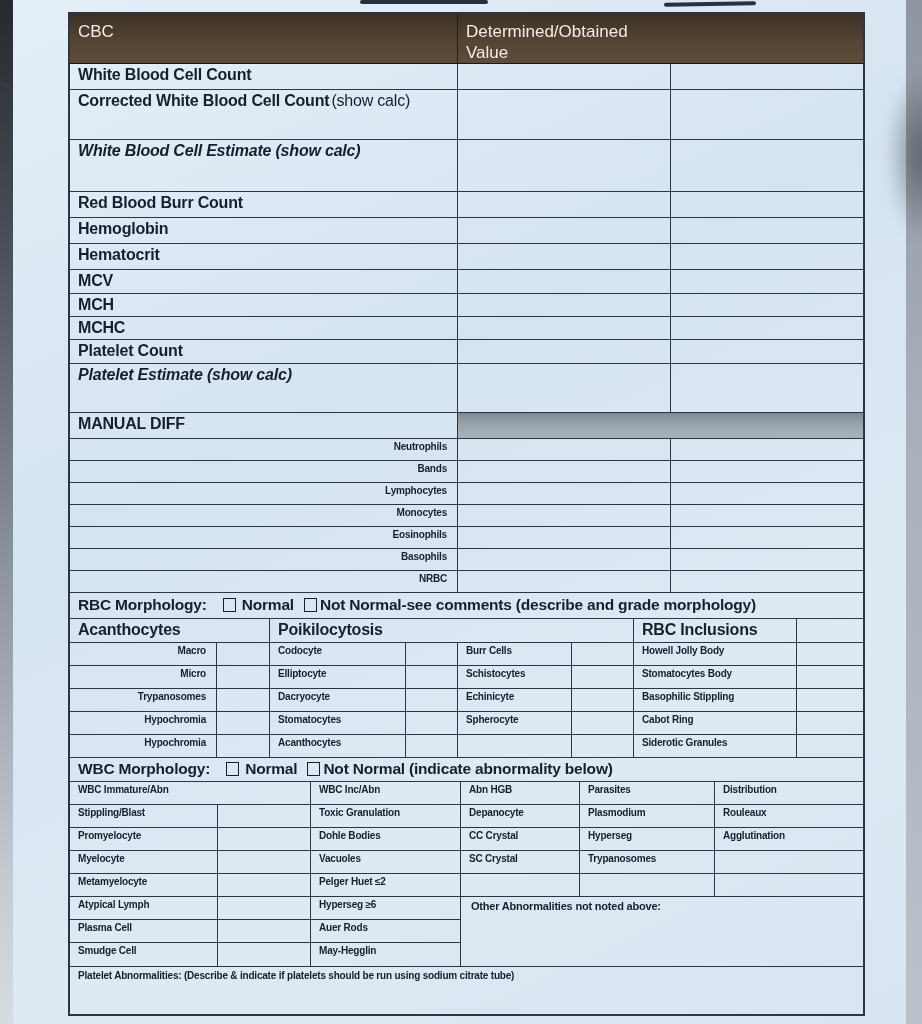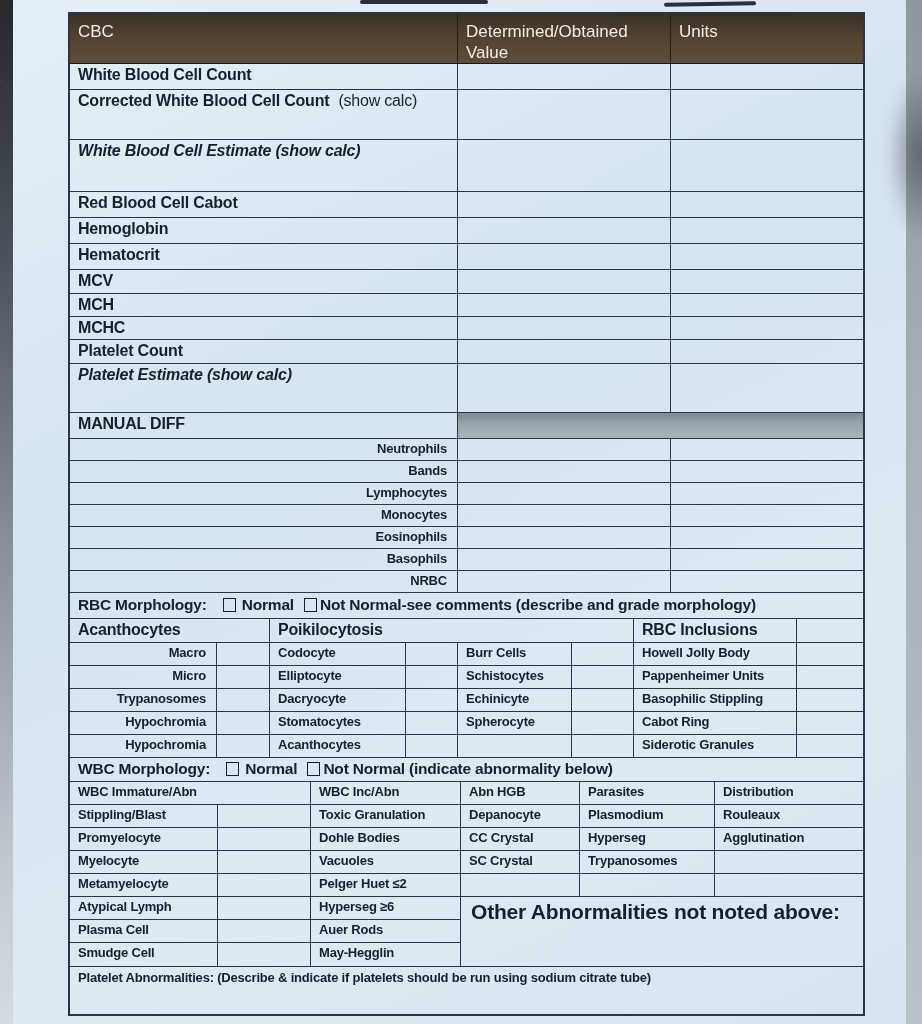--- a/index.html
+++ b/index.html
@@ -32,37 +32,37 @@
   .tr.last{border-bottom:none}
   .r50{height:50px}.r52{height:52px}.r49{height:49px}.r47{height:47px}
   .r26{height:26px}.r24{height:24px}.r23{height:23px}.r22{height:22px}
   .cell{padding:2px 4px 0 8px;overflow:hidden;white-space:nowrap}
   .bl{border-left:1.3px solid var(--line)}
   .label{width:387px}
   .value{width:213px}
   .units{flex:1}
   .full{flex:1}
   .b{font-weight:700}
-  .n{font-weight:400;margin-left:9px}
+  .n{font-weight:400;margin-left:2px}
   .it{font-style:italic;font-weight:700}
   .right{text-align:right;padding-right:10px}
-  .fs16{font-size:16px}.fs15{font-size:13px}
+  .fs16{font-size:16px}.fs15{font-size:10px}
 
   .hdr{background:linear-gradient(var(--header-brown-dark),var(--header-brown) 55%,#5e4c3a);color:var(--header-text);border-bottom:1.6px solid #1c1813}
   .hdr .cell{padding-top:7px;font-size:17px;letter-spacing:0;line-height:21px}
   .hdr .bl{border-left:1.4px solid #241e17}
 
   .shadebar{flex:1;background:linear-gradient(#7e8993,#99a4ad 45%,#a9b3bc)}
 
   .cb{display:inline-block;width:13px;height:14px;border:1.8px solid var(--ink);vertical-align:-2px}
   .cb.first{margin:0 6px 0 16px}
   .cb.second{margin:0 3px 0 10px}
   .chkline{font-size:15.5px;padding-top:3px}
 
-  .merged{flex:1;border-left:1.3px solid var(--line);padding:3px 4px 0 10px;font-size:21px}
+  .merged{flex:1;border-left:1.3px solid var(--line);padding:3px 4px 0 10px;font-size:11px}
   .wbc-bottom{display:flex;border-bottom:1.3px solid var(--line)}
   .wbc-bottom .inner{width:390px}
   .wbc-bottom .inner .tr:last-child{border-bottom:none}
 </style>
 </head>
 <body>
 
 <div class="scene">
   <div class="paper"></div>
   <div class="bg-left">
@@ -73,40 +73,39 @@
   <div class="bg-right"></div>
   <div class="smudge"></div>
   <div class="topmark tm1"></div>
   <div class="topmark tm2"></div>
 
   <div class="form">
 
     <div class="tr r50 hdr">
       <div class="cell label">CBC</div>
       <div class="cell value bl" style="white-space:normal">Determined/Obtained Value</div>
-      <div class="cell units bl">Units</div>
     </div>
 
     <div class="tr r26">
       <div class="cell label fs16"><span class="b">White Blood Cell Count</span></div>
       <div class="cell value bl"></div>
       <div class="cell units bl"></div>
     </div>
     <div class="tr r50">
       <div class="cell label fs16"><span class="b">Corrected White Blood Cell Count</span><span class="n">(show calc)</span></div>
       <div class="cell value bl"></div>
       <div class="cell units bl"></div>
     </div>
     <div class="tr r52">
       <div class="cell label fs16"><span class="it">White Blood Cell Estimate (show calc)</span></div>
       <div class="cell value bl"></div>
       <div class="cell units bl"></div>
     </div>
     <div class="tr r26">
-      <div class="cell label fs16"><span class="b">Red Blood Cell Cabot</span></div>
+      <div class="cell label fs16"><span class="b">Red Blood Burr Count</span></div>
       <div class="cell value bl"></div>
       <div class="cell units bl"></div>
     </div>
     <div class="tr r26">
       <div class="cell label fs16"><span class="b">Hemoglobin</span></div>
       <div class="cell value bl"></div>
       <div class="cell units bl"></div>
     </div>
     <div class="tr r26">
       <div class="cell label fs16"><span class="b">Hematocrit</span></div>
@@ -202,21 +201,21 @@
       <div class="cell bl fs15" style="width:163px"><span class="b">Howell Jolly Body</span></div>
       <div class="cell bl" style="flex:1"></div>
     </div>
     <div class="tr r23">
       <div class="cell right fs15" style="width:146px"><span class="b">Micro</span></div>
       <div class="cell bl" style="width:53px"></div>
       <div class="cell bl fs15" style="width:136px"><span class="b">Elliptocyte</span></div>
       <div class="cell bl" style="width:52px"></div>
       <div class="cell bl fs15" style="width:114px"><span class="b">Schistocytes</span></div>
       <div class="cell bl" style="width:62px"></div>
-      <div class="cell bl fs15" style="width:163px"><span class="b">Pappenheimer Units</span></div>
+      <div class="cell bl fs15" style="width:163px"><span class="b">Stomatocytes Body</span></div>
       <div class="cell bl" style="flex:1"></div>
     </div>
     <div class="tr r23">
       <div class="cell right fs15" style="width:146px"><span class="b">Trypanosomes</span></div>
       <div class="cell bl" style="width:53px"></div>
       <div class="cell bl fs15" style="width:136px"><span class="b">Dacryocyte</span></div>
       <div class="cell bl" style="width:52px"></div>
       <div class="cell bl fs15" style="width:114px"><span class="b">Echinicyte</span></div>
       <div class="cell bl" style="width:62px"></div>
       <div class="cell bl fs15" style="width:163px"><span class="b">Basophilic Stippling</span></div>

